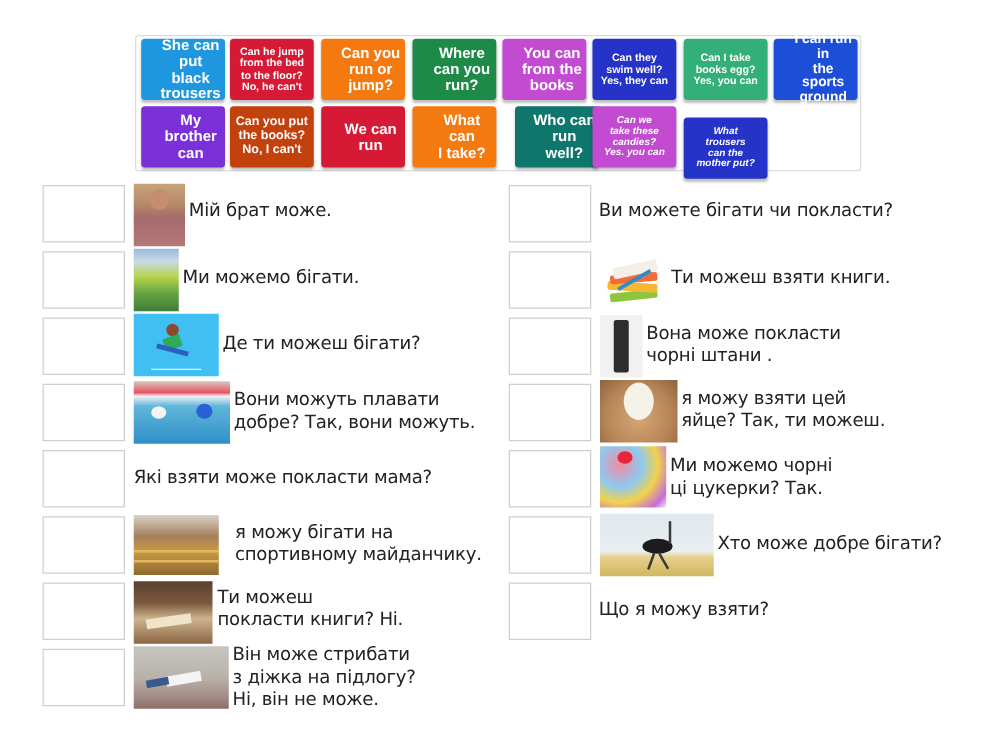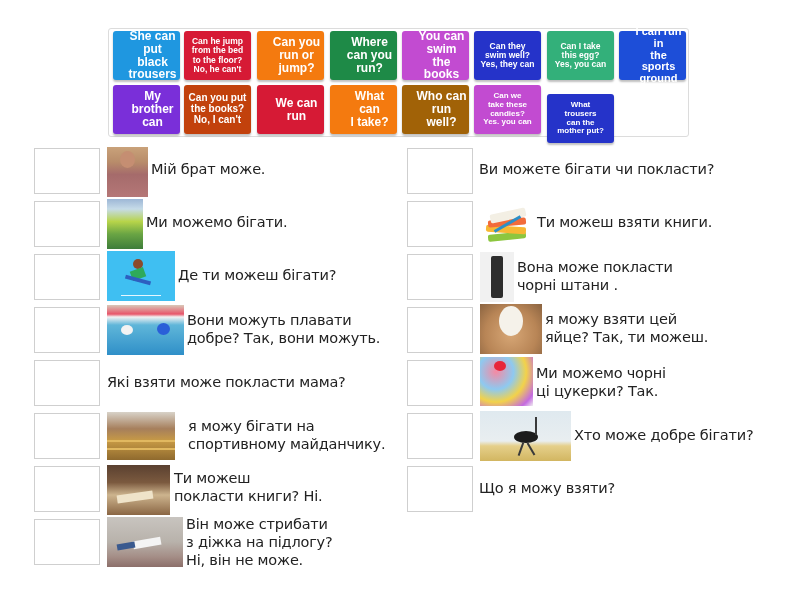--- a/index.html
+++ b/index.html
@@ -13,21 +13,21 @@
   }
   .tile {
     position: absolute; width: 67px; height: 49px; border-radius: 3px;
     color: #fff; font-family: "Liberation Sans", sans-serif; font-weight: bold;
     display: flex; align-items: center; justify-content: center; text-align: center;
     line-height: 1.08; box-shadow: 0 2px 2px rgba(0,0,0,0.25); cursor: grab;
     padding: 1px 2px; box-sizing: border-box; white-space: pre-line;
   }
   .tile.fs-l { font-size: 12px; padding-left: 14px; }
   .tile.fs-s { font-size: 8.5px; }
-  .tile.fs-xs { font-size: 8px; }
+  .tile.fs-xs { font-size: 8px; font-style: italic; }
   .box {
     position: absolute; width: 66px; height: 46px; border: 1px solid #cfcfcf;
     background: #fff; box-sizing: border-box;
   }
   .pic { position: absolute; overflow: hidden; }
   .txt {
     position: absolute; font-size: 14.5px; line-height: 18px; color: #222;
     white-space: pre-line; font-family: "DejaVu Sans", sans-serif; letter-spacing: -0.2px;
   }
 </style>
@@ -43,43 +43,43 @@
 from the bed
 to the floor?
 No, he can't</div>
 <div class="tile fs-l" style="left:257px;top:31px;background:#f47a0f">Can you
 run or
 jump?</div>
 <div class="tile fs-l" style="left:330px;top:31px;background:#1e8a47">Where
 can you
 run?</div>
 <div class="tile fs-l" style="left:402px;top:31px;background:#c24bd1">You can
-swim the
+from the
 books</div>
 <div class="tile fs-s" style="left:474px;top:31px;background:#2533c9">Can they
 swim well?
 Yes, they can</div>
 <div class="tile fs-s" style="left:547px;top:31px;background:#33b07a">Can I take
-this egg?
+books egg?
 Yes, you can</div>
 <div class="tile fs-l" style="left:619px;top:31px;background:#1d4ed8;font-size:11px">I can run in
 the sports
 ground</div>
 
 <div class="tile fs-l" style="left:113px;top:85px;background:#7a2fd9">My
 brother
 can</div>
 <div class="tile fs-s" style="left:184px;top:85px;background:#c2410c;font-size:10px">Can you put
 the books?
 No, I can't</div>
 <div class="tile fs-l" style="left:257px;top:85px;background:#d61a35">We can
 run</div>
 <div class="tile fs-l" style="left:330px;top:85px;background:#f47a0f">What can
 I take?</div>
-<div class="tile fs-l" style="left:402px;top:85px;background:#a16207">Who can
+<div class="tile fs-l" style="left:412px;top:85px;background:#0f766e">Who can
 run well?</div>
 <div class="tile fs-xs" style="left:474px;top:85px;background:#c24bd1">Can we
 take these
 candies?
 Yes. you can</div>
 <div class="tile fs-xs" style="left:547px;top:94px;background:#2533c9">What
 trousers
 can the
 mother put?</div>
 

